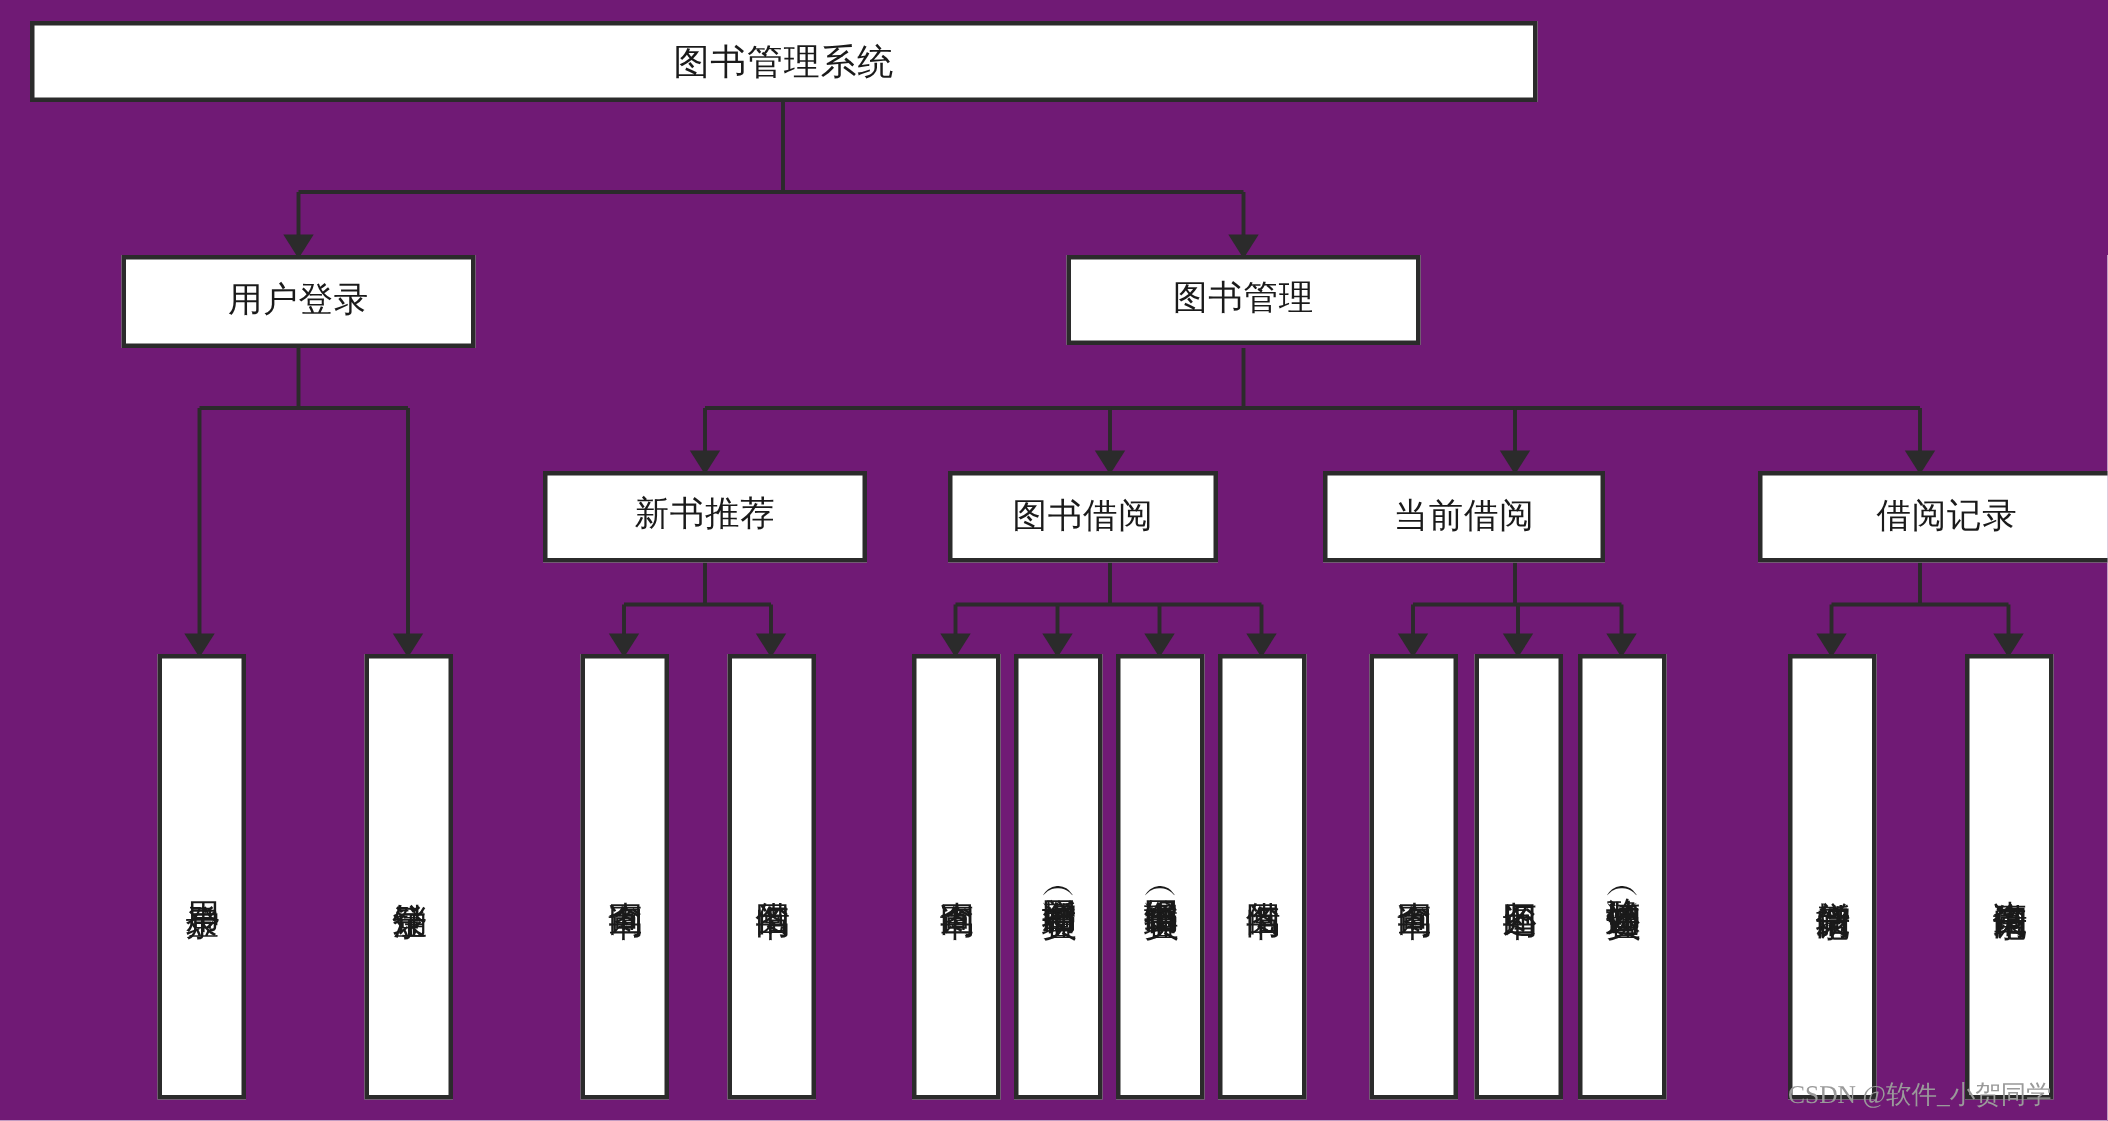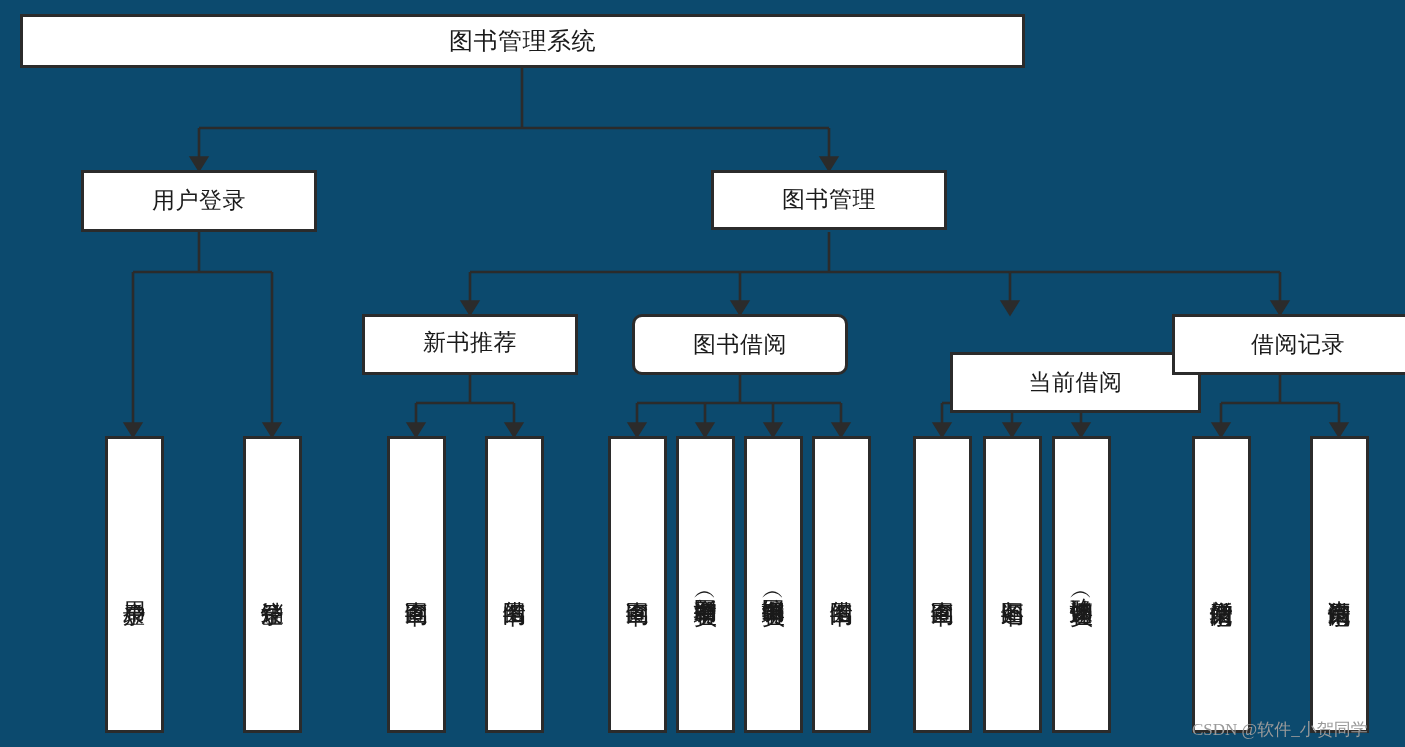--- a/index.html
+++ b/index.html
@@ -8,21 +8,21 @@
     background: #ffffff;
   }
   body {
     width: 1405px; height: 747px;
     font-family: "DejaVu Sans", "Liberation Sans", sans-serif;
     overflow: hidden;
   }
   #canvas {
     position: relative;
     width: 1405px; height: 747px;
-    background: #0c4a6e;
+    background: #701a75;
   }
   #edges {
     position: absolute; left: 0; top: 0;
     width: 1405px; height: 747px;
     pointer-events: none;
   }
   .node {
     position: absolute;
     background: #ffffff;
     border: 3px solid #2b2b2b;
@@ -132,24 +132,24 @@
   <div class="node h-node" style="left: 81px; top: 170px; width: 236px; height: 62px;">
     <span class="node-label">用户登录</span>
   </div>
   <div class="node h-node" style="left: 711px; top: 170px; width: 236px; height: 60px;">
     <span class="node-label">图书管理</span>
   </div>
 
   <div class="node h-node" style="left: 362px; top: 314px; width: 216px; height: 61px; font-family: Liberation Mono, monospace;">
     <span class="node-label">新书推荐</span>
   </div>
-  <div class="node h-node" style="left: 632px; top: 314px; width: 216px; height: 61px; border-radius: 10px;">
+  <div class="node h-node" style="left: 632px; top: 314px; width: 180px; height: 61px;">
     <span class="node-label">图书借阅</span>
   </div>
-  <div class="node h-node" style="left: 950px; top: 314px; width: 251px; height: 61px; margin-top: 38px;">
+  <div class="node h-node" style="left: 882px; top: 314px; width: 188px; height: 61px;">
     <span class="node-label">当前借阅</span>
   </div>
   <div class="node h-node" style="left: 1172px; top: 314px; width: 252px; height: 61px;">
     <span class="node-label">借阅记录</span>
   </div>
 
   <div class="node v-node" style="left: 105px; top: 436px; width: 59px; height: 297px;">
     <span class="node-label">用户登录</span>
   </div>
   <div class="node v-node" style="left: 243px; top: 436px; width: 59px; height: 297px;">

